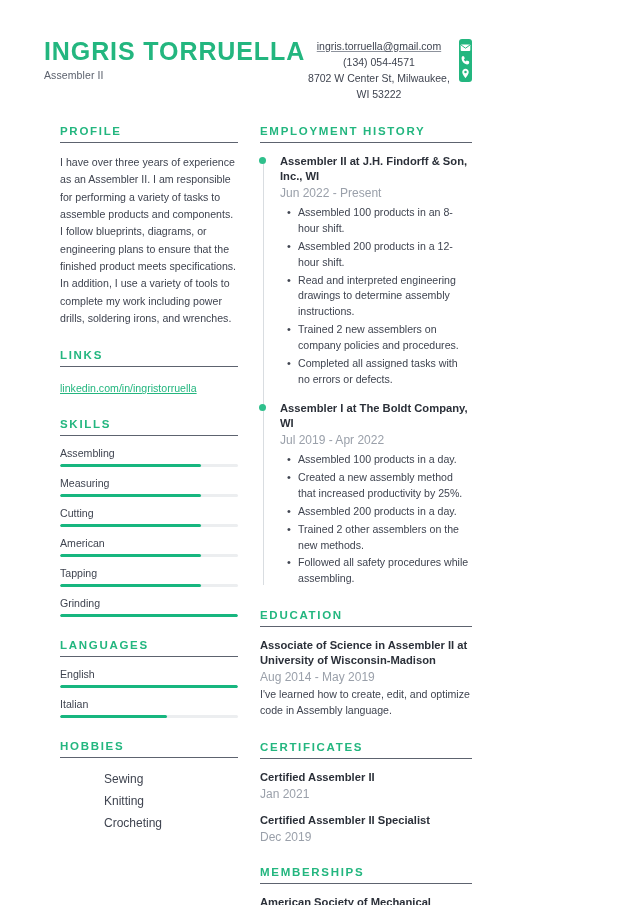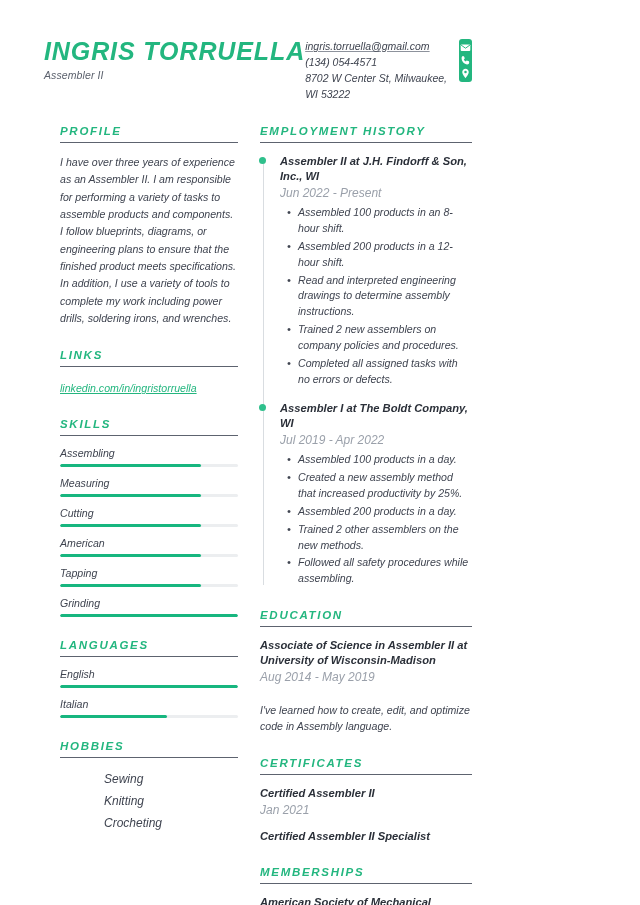--- a/index.html
+++ b/index.html
@@ -13,21 +13,20 @@
     font-family: "Liberation Sans", sans-serif;
     color: #3f4450;
     overflow: hidden;
   }
   .page {
     position: relative;
     width: 516px;
     height: 905px;
     background: #ffffff;
     box-sizing: border-box;
-    font-style: italic;
   }
 
   
   .header {
     position: relative;
     padding: 36px 44px 0 44px;
     display: flex;
     justify-content: space-between;
     align-items: flex-start;
   }
@@ -47,21 +46,21 @@
     margin-top: 5px;
     letter-spacing: .1px;
   }
   .contact-block {
     display: flex;
     align-items: flex-start;
     gap: 6px;
     padding-top: 3px;
   }
   .contact-lines {
-    text-align: left;
+    text-align: center;
     font-size: 10.5px;
     line-height: 1.52;
     color: #3f4450;
   }
   .contact-lines .email {
     color: #3f4450;
     text-decoration: underline;
     text-decoration-color: #8d929c;
   }
   .icon-bar {
@@ -199,21 +198,21 @@
     top: -1px;
     color: #3f4450;
     font-size: 11px;
   }
   .entry { margin-bottom: 12px; }
   .entry:last-child { margin-bottom: 0; }
   .entry-desc {
     font-size: 10.6px;
     line-height: 1.5;
     color: #3f4450;
-    margin-top: 19px;
+    margin-top: 3px;
   }
   .membership-item {
     font-size: 11.2px;
     font-weight: bold;
     color: #2b3039;
     margin-bottom: 9px;
     line-height: 1.35;
   }
 </style>
 </head>
@@ -386,20 +385,21 @@
 
       <div class="section">
         <div class="section-title">CERTIFICATES</div>
         <div class="section-rule"></div>
         <div class="entry">
           <div class="entry-title">Certified Assembler II</div>
           <div class="entry-date">Jan 2021</div>
         </div>
         <div class="entry">
           <div class="entry-title">Certified Assembler II Specialist</div>
+          <div class="entry-date">Dec 2019</div>
         </div>
       </div>
 
       <div class="section">
         <div class="section-title">MEMBERSHIPS</div>
         <div class="section-rule"></div>
         <div class="membership-item">American Society of Mechanical Engineers (ASME)</div>
       </div>
     </div>
   </div>

